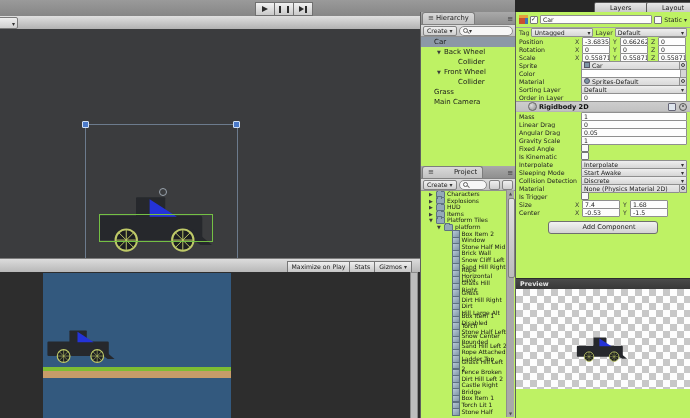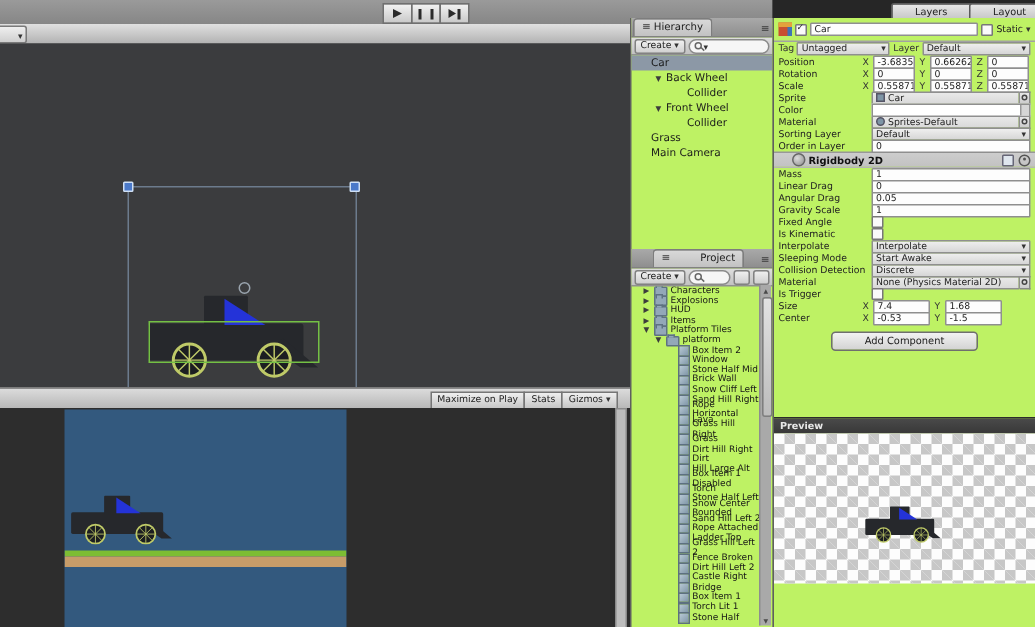--- a/index.html
+++ b/index.html
@@ -112,21 +112,21 @@
   .f1c{flex:1;}
   .obj{display:flex;align-items:center;gap:2px;background:linear-gradient(#e9e9e9,#d9d9d9);}
   .obj-ic{width:4px;height:4px;background:#7e95a6;border:1px solid #55погода;border:1px solid #556;flex:0 0 auto;}
   .picker{width:6px;height:7px;background:linear-gradient(#e6e6e6,#cccccc);border:1px solid #888;border-left:none;
           flex:0 0 auto;display:flex;align-items:center;justify-content:center;}
   .picker::before{content:"";width:2.5px;height:2.5px;border:1px solid #444;border-radius:50%;}
   .swatch{flex:1;height:7px;background:#ffffff;border:1px solid #8f8f8f;position:relative;}
   .swatch::after{content:"";position:absolute;right:0;top:0;width:5px;height:100%;background:#d6d6d6;border-left:1px solid #999;}
   .addc{display:flex;justify-content:center;margin-top:5px;}
   .addc-btn{width:96px;height:11px;line-height:11px;text-align:center;font-size:6.6px;color:#1a1a1a;
-            background:linear-gradient(#f2f2f2,#d3d3d3);border:1px solid #6f6f6f;border-radius:3px;}
+            background:linear-gradient(#f2f2f2,#d3d3d3);border:1px solid #6f6f6f;border-radius:3px;padding-left:12px;}
   .preview-bar{height:10px;background:linear-gradient(#4a4a4a,#383838);border-top:1px solid #2c2c2c;color:#e8e8e8;
                font-size:6.4px;line-height:10px;padding-left:4px;font-weight:bold;}
   .checker{position:relative;height:100px;background-color:#fdfdfd;
     background-image:linear-gradient(45deg,#c7c7c7 25%,transparent 25%,transparent 75%,#c7c7c7 75%),
                      linear-gradient(45deg,#c7c7c7 25%,transparent 25%,transparent 75%,#c7c7c7 75%);
     background-size:14px 14px;background-position:0 0,7px 7px;}
   .spacer{height:44px;}
 </style>
 </head>
 <body>
@@ -283,21 +283,21 @@
 
       <div class="hrow">
         <span class="fold"></span>
         <span>Main Camera</span>
       </div>
     </div>
 </div>
 
 <div class="abs panel" style="left:420px;top:166px;width:95px;height:252px;">
   <div class="tabbar">
-    <div class="tab" style="margin-left:14px;gap:20px;">
+    <div class="tab" style="margin-left:1px;gap:20px;">
       <span class="menu-icon"></span>
       <span>Project</span>
     </div>
     <div class="tab-right">
           <span class="menu-icon"></span>
         </div>
   </div>
   <div class="ctrlbar">
     <div class="create-btn">
       <span>Create</span>

